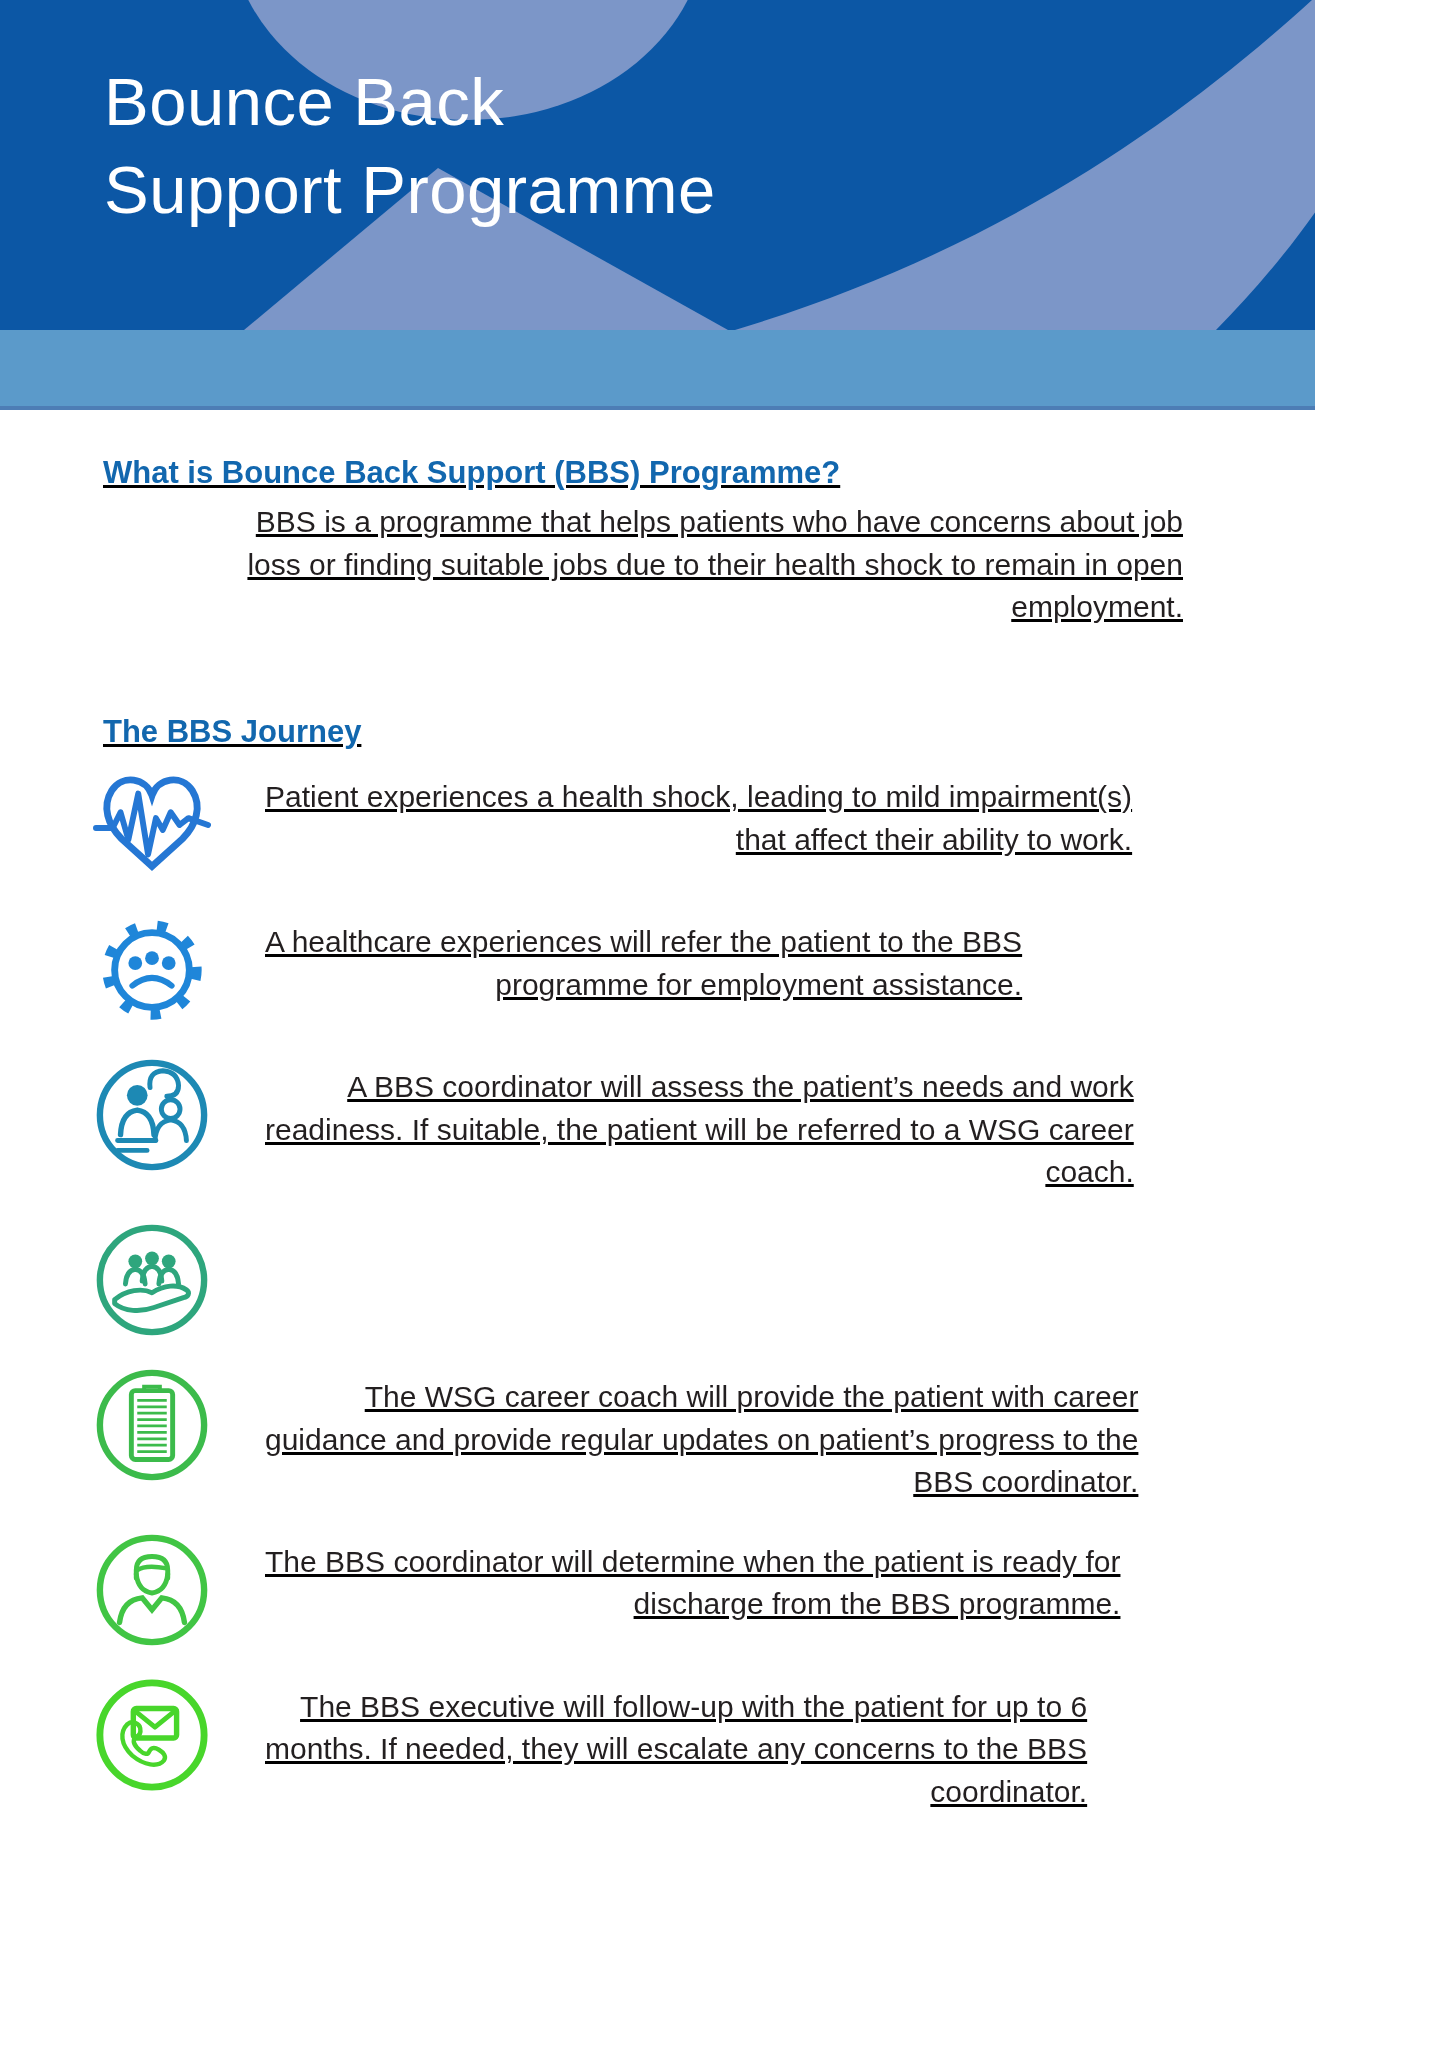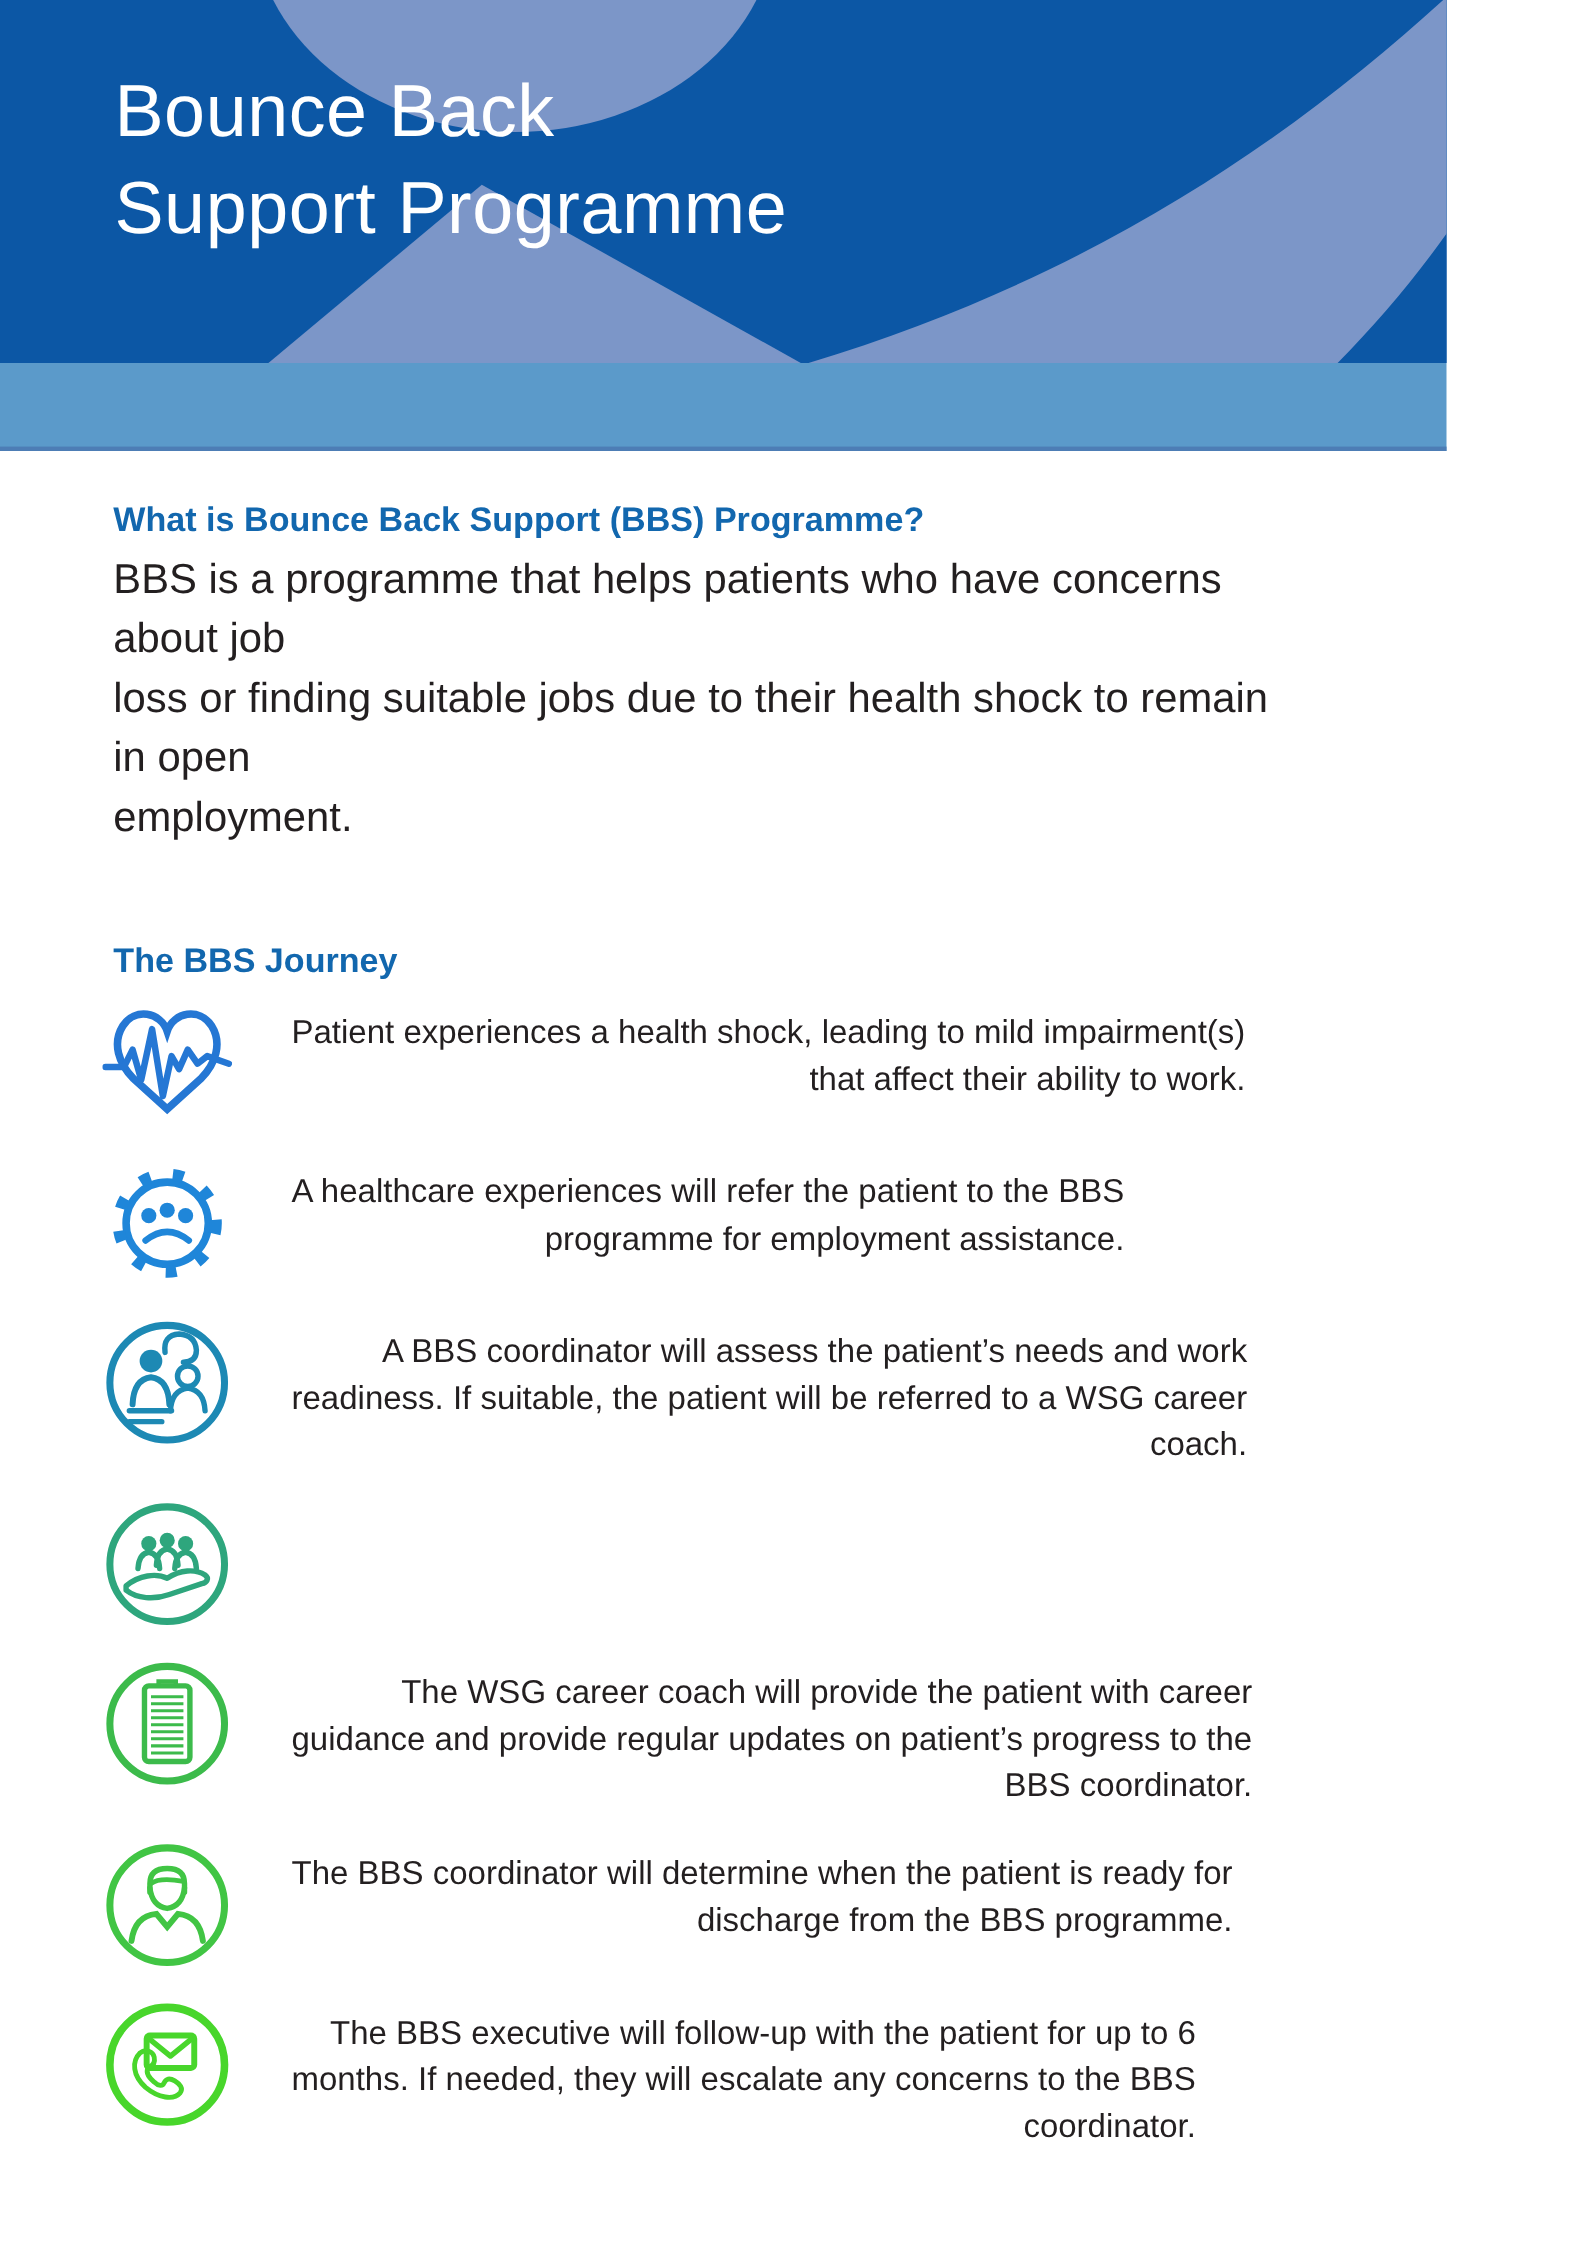--- a/index.html
+++ b/index.html
@@ -13,29 +13,29 @@
   
   .header{position:relative;width:1433px;height:330px;background:#0c57a5;}
   .header svg{position:absolute;inset:0;display:block;}
   .title{
     position:absolute;left:104px;top:58px;margin:0;
     color:#ffffff;font-size:67px;font-weight:400;line-height:1.31;
     letter-spacing:0.5px;white-space:pre-line;z-index:2;
   }
   .band{width:1433px;height:80px;background:#5b9aca;border-bottom:4px solid #4d7db5;box-sizing:border-box;}
   
-  .content{padding:44px 90px 0 103px;}
+  .content{padding:44px 90px 0 103px;text-decoration:underline;}
   .h2{
     color:#1267ae;font-size:31px;font-weight:700;line-height:1.2;
     margin:0 0 10px 0;
   }
   .h2.journey{margin-top:84px;margin-bottom:0;}
   .intro-body{
-    margin:0;color:#231f20;font-size:38px;line-height:1.42;
-    white-space:pre-line;max-width:1080px;
+    margin:0;color:#231f20;font-size:30px;line-height:1.42;
+    white-space:pre-line;max-width:1080px;text-align:right;
   }
   .steps{margin-top:16px;}
   .step{display:flex;align-items:flex-start;margin-bottom:27px;text-align:right;}
   .icon-box{flex:0 0 130px;width:130px;margin-left:-16px;margin-right:48px;}
   .icon-box svg{display:block;width:118px;height:118px;margin:0 auto;}
   .step-text{
     margin:0;padding-top:10px;color:#231f20;font-size:30px;line-height:1.42;
     white-space:pre-line;max-width:1090px;
   }
 </style>

